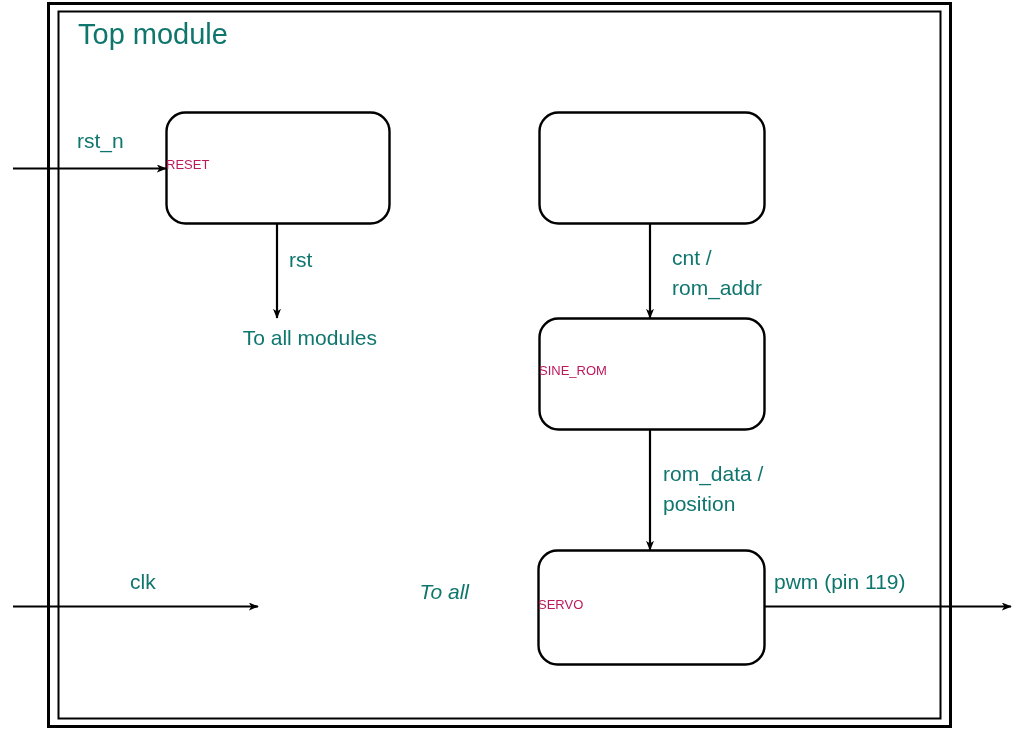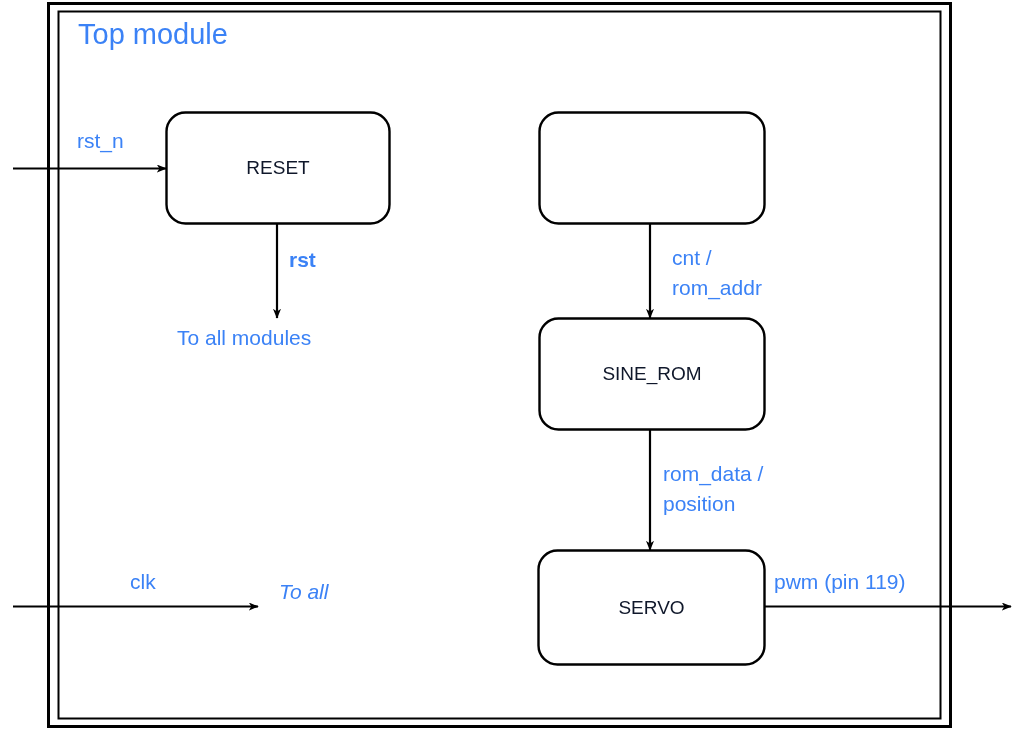--- a/index.html
+++ b/index.html
@@ -19,41 +19,40 @@
   svg.layer {
     position: absolute;
     left: 0;
     top: 0;
     width: 1024px;
     height: 734px;
   }
   .lbl {
     position: absolute;
     font-family: "Liberation Sans", sans-serif;
-    color: #3b82f6;
+    color: #0f766e;
     white-space: pre;
     line-height: 1.18;
   }
   .blk-label {
     position: absolute;
-    font-size: 19px;
-    text-align: center;
-    color: #0f172a;
+    font-size: 13px;
+    color: #be185d;
     font-family: "Liberation Sans", sans-serif;
     white-space: pre;
   }
   .title {
     font-size: 29px;
   }
   .sig {
     font-size: 21px;
   }
   .note {
     font-size: 21px;
-    text-align: left;
+    text-align: right;
   }
 </style>
 </head>
 <body>
 
 <div id="canvas">
 
   <svg class="layer" viewBox="0 0 1024 734" xmlns="http://www.w3.org/2000/svg">
     <defs>
       <marker id="arrowhead" markerWidth="10" markerHeight="8" refX="9.2" refY="4" orient="auto" markerUnits="userSpaceOnUse">
@@ -89,21 +88,21 @@
 
   <div class="blk-label" style="left:166px; top:157px; width:224px;">RESET</div>
 
 
   <div class="blk-label" style="left:538px; top:597px; width:227px;">SERVO</div>
 
   <div class="blk-label" style="left:539px; top:363px; width:226px;">SINE_ROM</div>
 
   <div class="lbl sig" style="left:77px; top:129px;">rst_n</div>
 
-  <div class="lbl sig" style="left:289px; top:248px;font-weight:bold;">rst</div>
+  <div class="lbl sig" style="left:289px; top:248px;">rst</div>
 
   <div class="lbl note" style="left:177px; top:326px; width:200px;">To all modules</div>
 
   <div class="lbl sig" style="left:672px; top:246px;">cnt /</div>
 
   <div class="lbl sig" style="left:672px; top:276px;">rom_addr</div>
 
   <div class="lbl sig" style="left:663px; top:462px;">rom_data /</div>
 
   <div class="lbl sig" style="left:663px; top:492px;">position</div>

